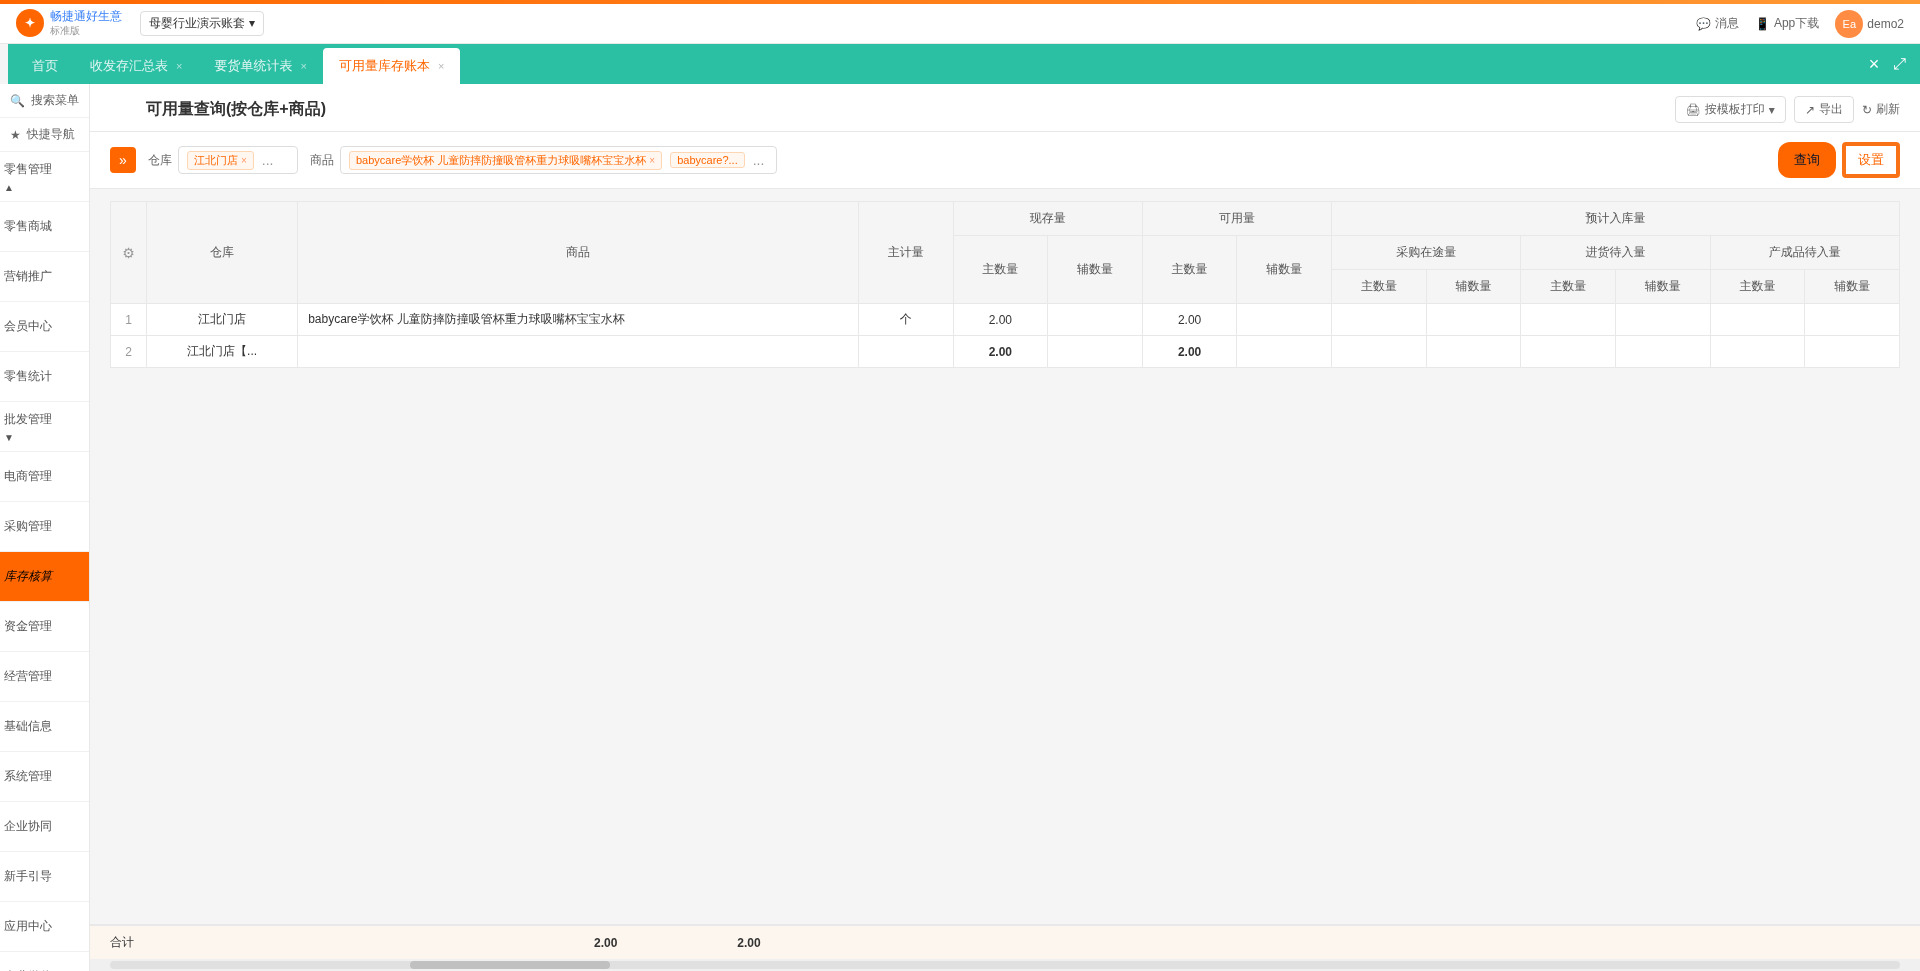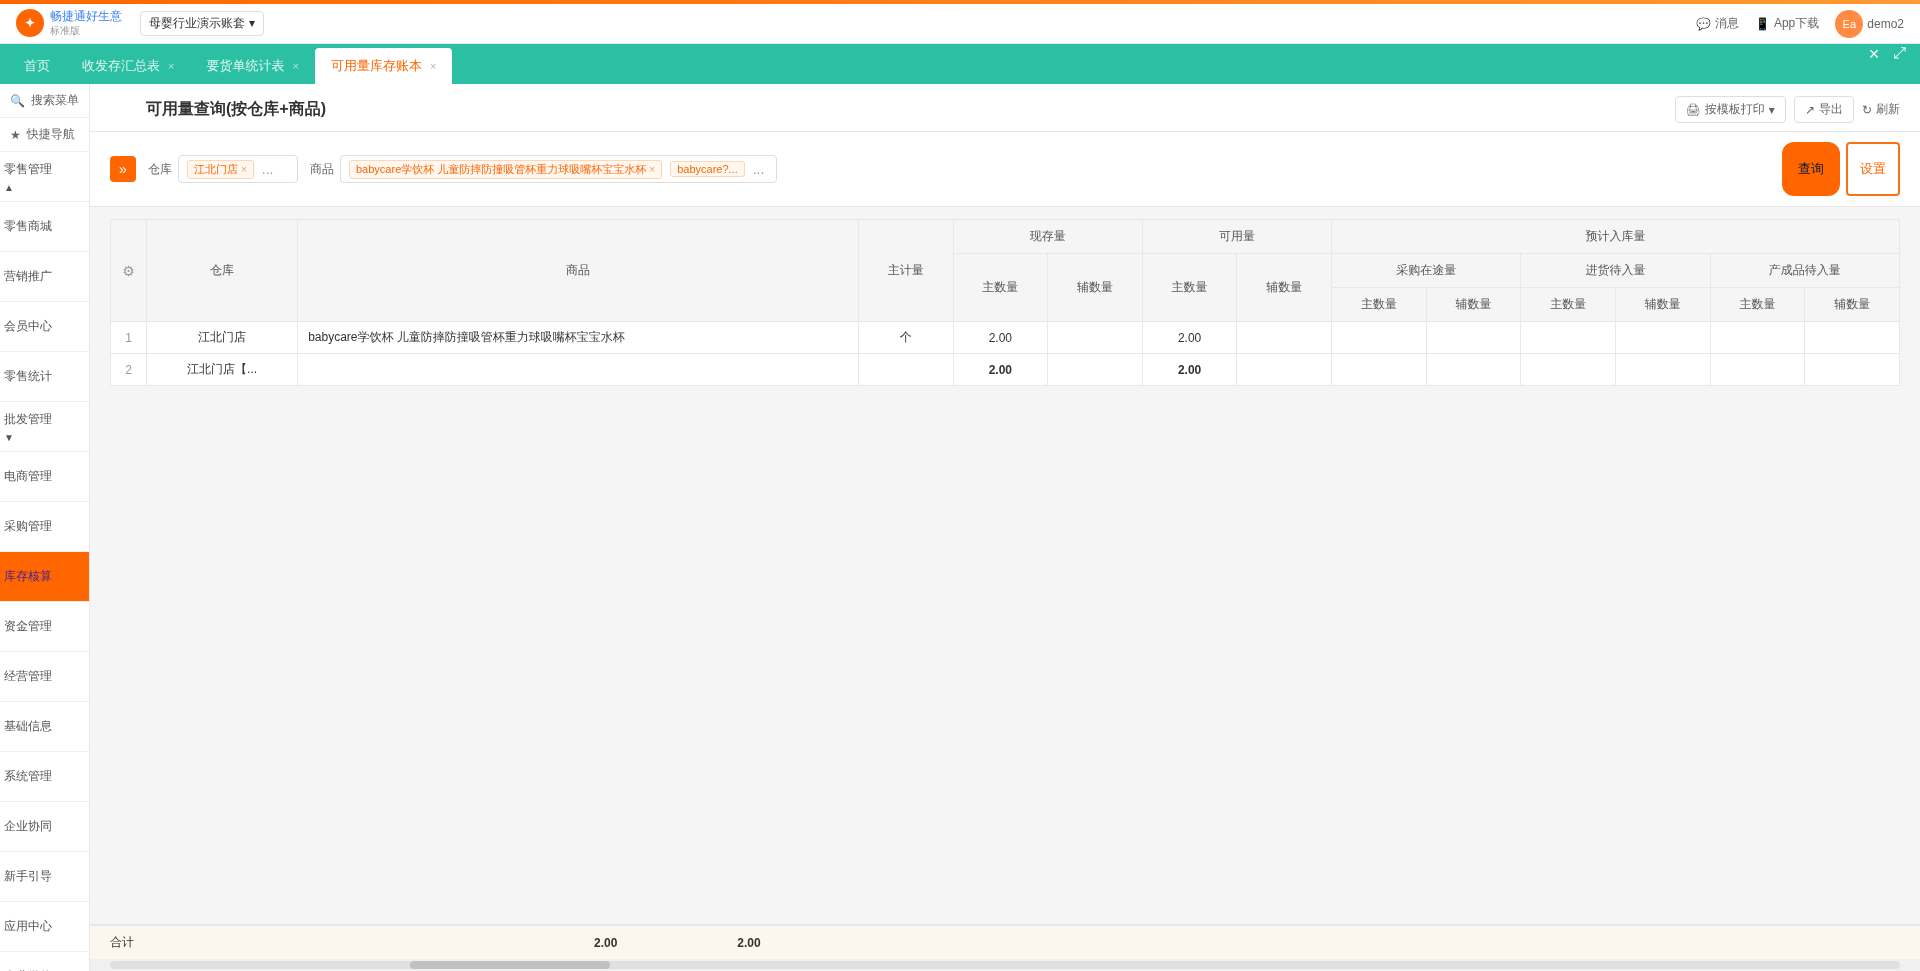--- a/index.html
+++ b/index.html
@@ -32,22 +32,23 @@
     .avatar { width: 28px; height: 28px; border-radius: 50%; background: #ff8c42; display: flex; align-items: center; justify-content: center; color: white; font-size: 11px; overflow: hidden; }
 
     
     .orange-top-bar { height: 4px; background: linear-gradient(90deg, #ff6600, #ff9933); }
 
     
     .nav-tabs {
       height: 40px;
       background: #2bbfa4;
       display: flex;
-      align-items: flex-start;
+      align-items: center;
       padding: 0 8px;
+      margin-left: 8px;
     }
     .nav-tab {
       display: flex; align-items: center; gap: 6px;
       padding: 0 16px;
       font-size: 13px;
       color: rgba(255,255,255,0.85);
       cursor: pointer;
       border-radius: 4px 4px 0 0;
       margin-top: 4px;
       height: 36px;
@@ -76,21 +77,21 @@
       display: flex; flex-direction: column; align-items: flex-start; justify-content: center;
       padding: 12px 4px;
       cursor: pointer;
       font-size: 12px;
       color: #555;
       border-bottom: 1px solid #f0f0f0;
       text-align: center;
       gap: 4px;
       min-height: 50px;
     }
-    .sidebar-item.active { background: #ff6600; color: #4c1d95; }
+    .sidebar-item.active { background: #ff6600; color: #000000; font-style: italic; }
 
     
     .content-area { flex: 1; display: flex; flex-direction: column; overflow: hidden; background: #f5f5f5; }
 
     
     .page-header {
       background: #fff;
       padding: 12px 20px 8px;
       display: flex;
       align-items: center;
@@ -130,22 +131,22 @@
       display: flex; align-items: center; gap: 3px;
     }
     .filter-tag .tag-close { cursor: pointer; color: #ff9966; font-size: 10px; }
     .filter-dots { color: #999; font-size: 14px; cursor: pointer; padding: 0 4px; }
     .filter-actions { margin-left: auto; display: flex; gap: 6px; }
     .btn-query {
       background: #ff6600; color: #0f172a; border: none; border-radius: 12px;
       padding: 5px 16px; font-size: 13px; cursor: pointer;
     }
     .btn-settings {
-      background: #fff; color: #ff6600; border: 2px solid #f97316; border-radius: 4px;
-      padding: 16px 12px; font-size: 13px; cursor: pointer;
+      background: #fff; color: #ff6600; border: 4px solid #f97316; border-radius: 4px;
+      padding: 5px 12px; font-size: 13px; cursor: pointer;
     }
 
     
     .table-wrapper { flex: 1; overflow: auto; padding: 12px 20px; }
     .data-table { width: 100%; border-collapse: collapse; background: #fff; font-size: 12px; }
     .data-table th {
       background: #f5f5f5; border: 1px solid #e8e8e8;
       padding: 8px 10px; text-align: center; color: #555; font-weight: normal;
       white-space: nowrap;
     }

